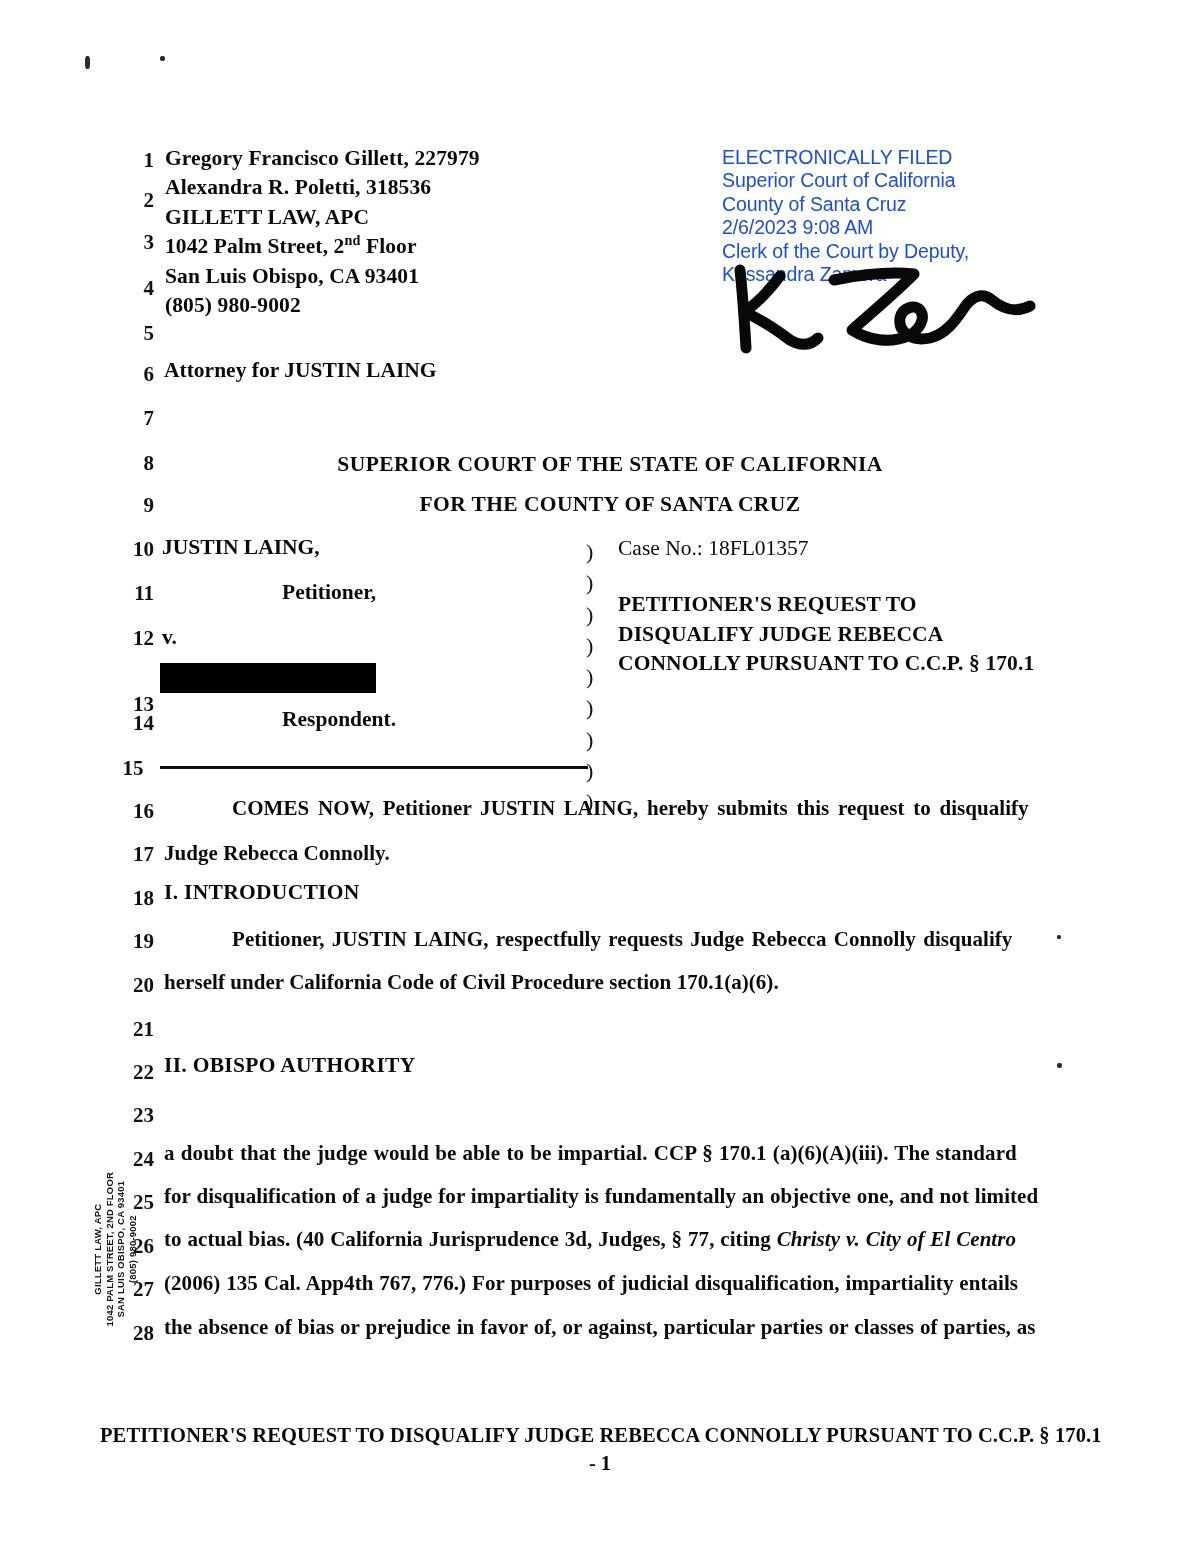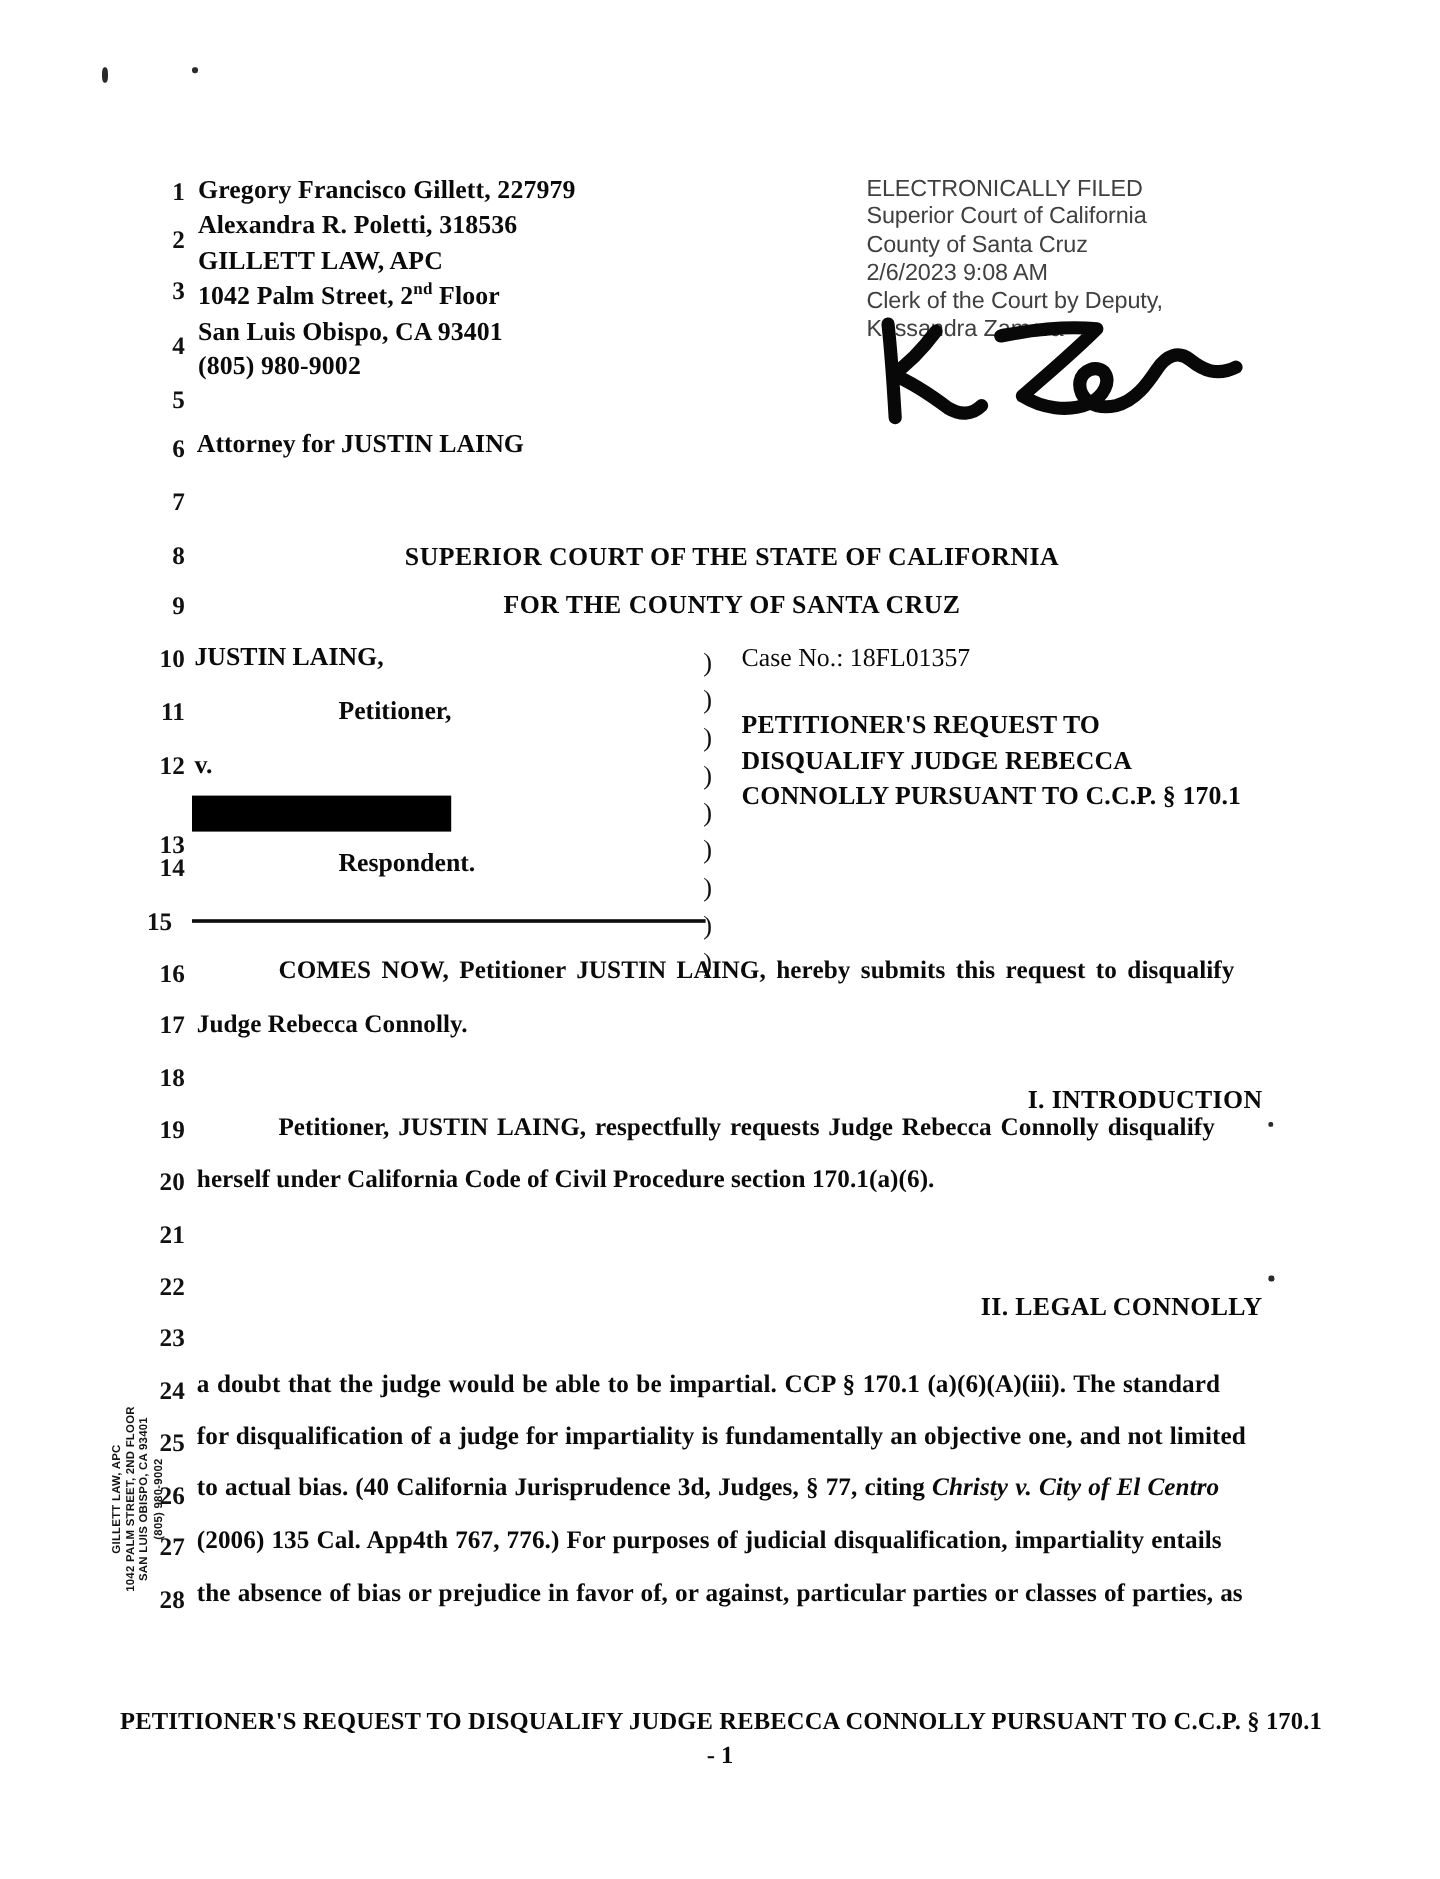--- a/index.html
+++ b/index.html
@@ -70,21 +70,21 @@
 
   .filing-stamp {
     position: absolute;
     left: 722px;
     top: 146px;
     width: 350px;
     font-family: "Liberation Sans", "DejaVu Sans", sans-serif;
     font-size: 19.5px;
     line-height: 23.4px;
     font-weight: 400;
-    color: #404040;
+    color: #1d4ed8;
     letter-spacing: -0.1px;
   }
   .signature-wrap {
     position: absolute;
     left: 718px;
     top: 262px;
     width: 340px;
     height: 96px;
     pointer-events: none;
   }
@@ -185,26 +185,25 @@
     font-weight: 700;
     line-height: 1;
     letter-spacing: 0.05px;
     white-space: nowrap;
   }
   .body-line.indent { text-indent: 68px; }
   .heading-line {
     position: absolute;
     left: 164px;
     width: 888px;
-    text-align: right;
+    text-align: left;
     font-size: 21.5px;
     font-weight: 700;
     letter-spacing: 0.3px;
     white-space: nowrap;
-    margin-top: 24px;
   }
   .ital { font-style: italic; }
 
   
   .js1 { word-spacing: 3.4px; }
   .js3 { word-spacing: 2.0px; }
   .js4 { word-spacing: 0.6px; }
   .js5 { word-spacing: 1.0px; }
 
   
@@ -341,21 +340,21 @@
   <div class="cap-right">
     <div class="case-no">Case No.: 18FL01357</div>
     <div class="doc-title">PETITIONER'S REQUEST TO DISQUALIFY JUDGE REBECCA CONNOLLY PURSUANT TO C.C.P. § 170.1</div>
   </div>
 
   <div class="body-line" style="top:843px;">Judge Rebecca Connolly.</div>
   <div class="body-line indent js1" style="top:798px;">COMES NOW, Petitioner JUSTIN LAING, hereby submits this request to disqualify</div>
   <div class="heading-line" style="top:880px;">I.   INTRODUCTION</div>
   <div class="body-line indent js3" style="top:929px;">Petitioner, JUSTIN LAING, respectfully requests Judge Rebecca Connolly disqualify</div>
   <div class="body-line" style="top:972px;">herself under California Code of Civil Procedure section 170.1(a)(6).</div>
-  <div class="heading-line" style="top:1053px;">II.  LEGAL CONNOLLY</div>
+  <div class="heading-line" style="top:1053px;">II.  OBISPO AUTHORITY</div>
   <div class="body-line js5" style="top:1143px;">a doubt that the judge would be able to be impartial. CCP § 170.1 (a)(6)(A)(iii). The standard</div>
   <div class="body-line js4" style="top:1186px;">for disqualification of a judge for impartiality is fundamentally an objective one, and not limited</div>
   <div class="body-line js4" style="top:1229px;"><span>to actual bias.  (40 California Jurisprudence 3d, Judges, § 77, citing </span><span class="ital">Christy v. City of El Centro</span></div>
   <div class="body-line js4" style="top:1273px;">(2006) 135 Cal. App4th 767, 776.) For purposes of judicial disqualification, impartiality entails</div>
   <div class="body-line js4" style="top:1317px;">the absence of bias or prejudice in favor of, or against, particular parties or classes of parties, as</div>
 
   <div class="side-firm">
     <div>GILLETT LAW, APC</div>
     <div>1042 PALM STREET, 2ND FLOOR</div>
     <div>SAN LUIS OBISPO, CA 93401</div>

